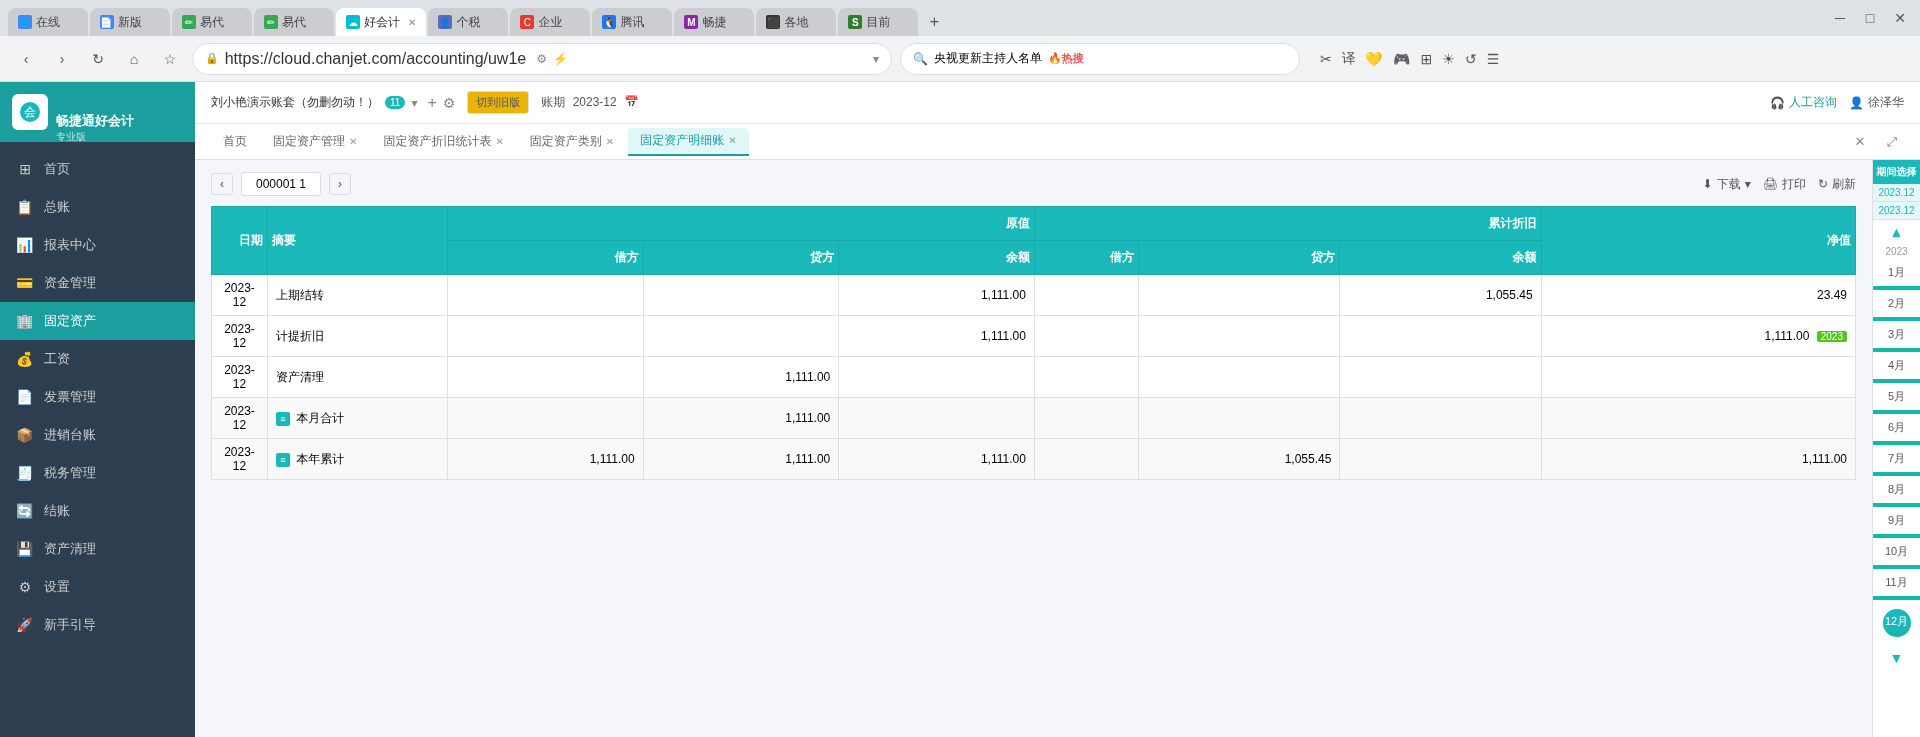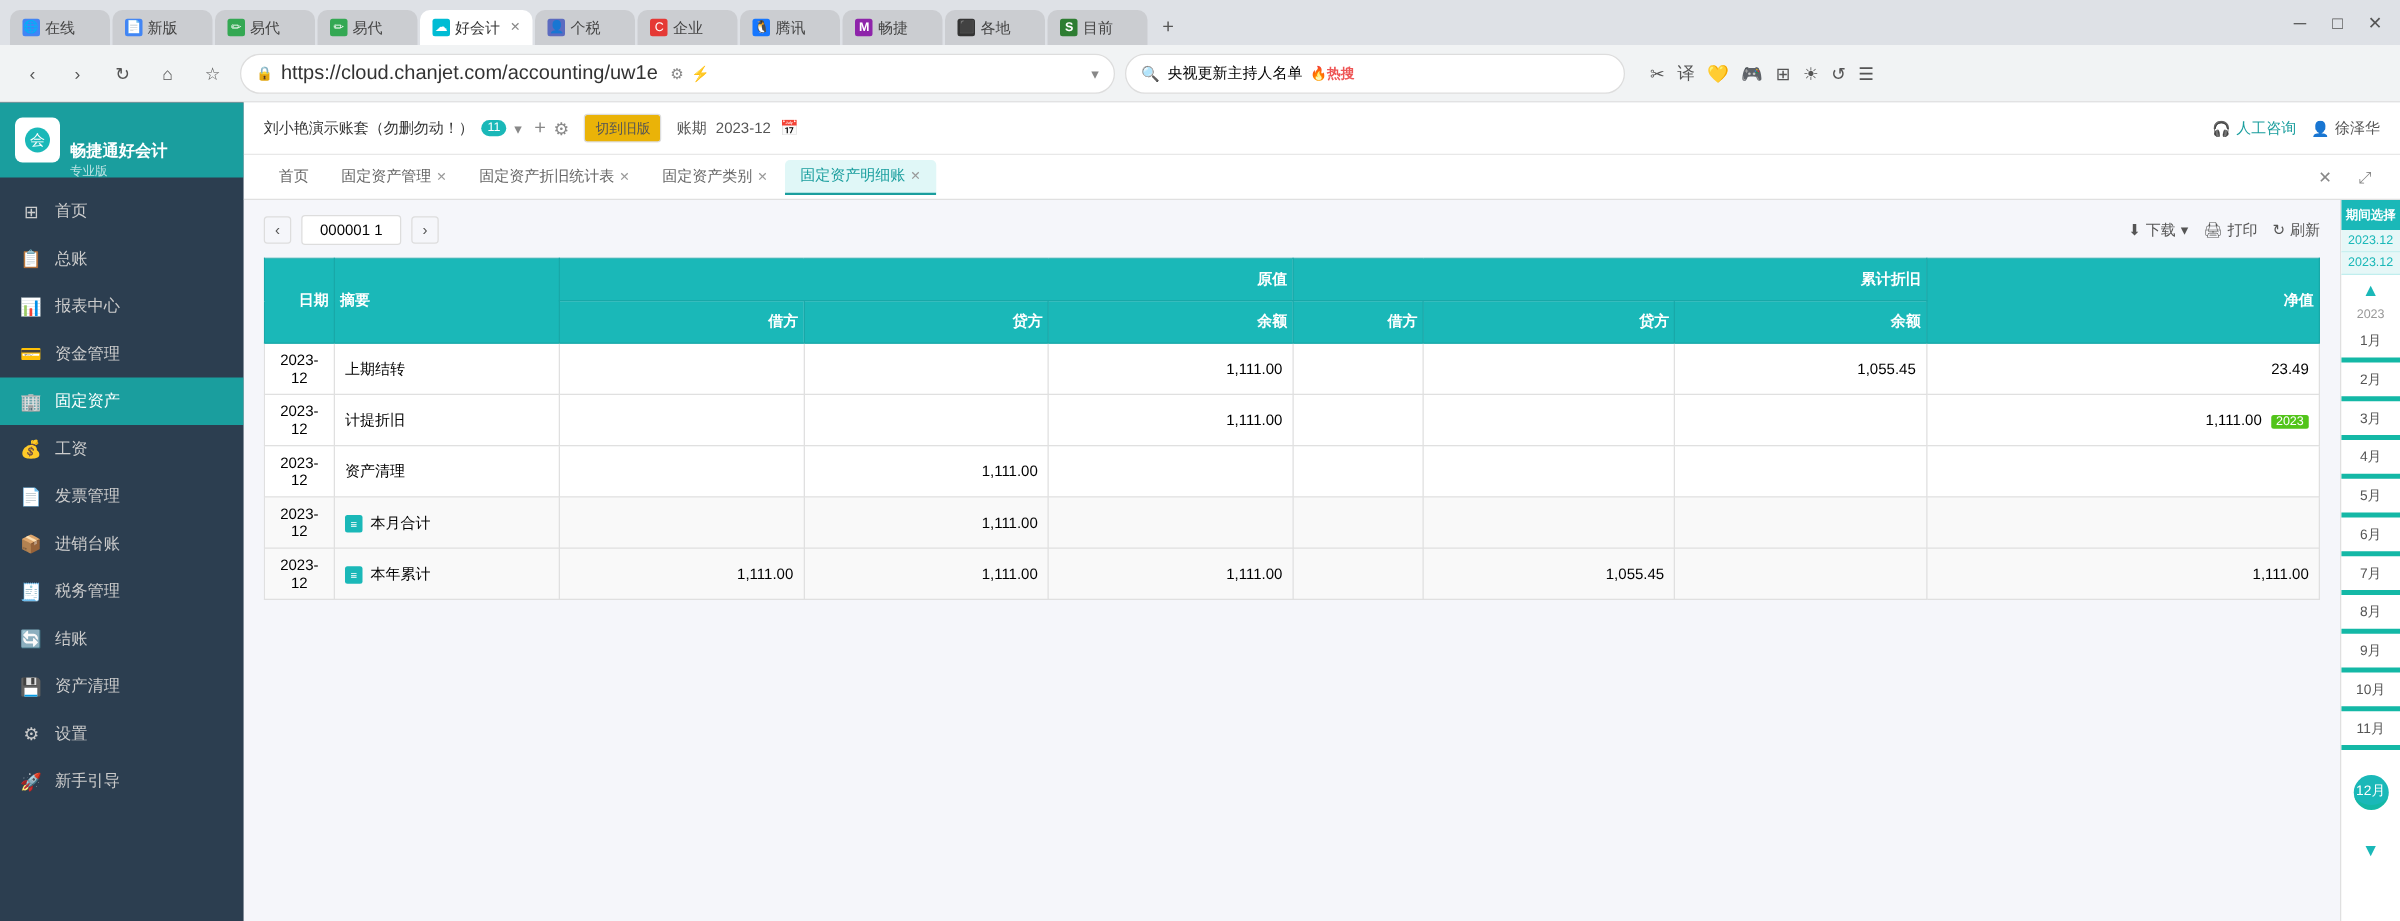--- a/index.html
+++ b/index.html
@@ -77,21 +77,21 @@
     .ledger-table td { text-align: center; padding: 6px 8px; font-size: 12px; border: 1px solid #e0e0e0; background: #fff; }
     .ledger-table .col-date { width: 56px; }
     .ledger-table .col-desc { width: 180px; text-align: left; }
     .ledger-table .col-num { text-align: right; }
     .total-row td { background: #f9f9f9; font-weight: 500; }
     .mini-icon { display: inline-flex; width: 14px; height: 14px; background: #1ab8b8; border-radius: 2px; align-items: center; justify-content: center; color: #fff; font-size: 9px; margin-right: 3px; }
 
     
     .period-panel { width: 48px; background: #fff; border-left: 1px solid #e0e0e0; display: flex; flex-direction: column; overflow-y: auto; }
     .period-month { font-size: 11px; text-align: center; padding: 6px 2px; color: #555; cursor: pointer; border-bottom: 4px solid #14b8a6; }
-    .period-month.active { background: #1ab8b8; color: #fff; border-radius: 50%; width: 28px; height: 28px; display: flex; align-items: center; justify-content: center; margin: 20px auto; }
+    .period-month.active { background: #1ab8b8; color: #fff; border-radius: 50%; width: 28px; height: 28px; display: flex; align-items: center; justify-content: center; margin: 9px auto; }
 
     
     .tab-action-btns { margin-left: auto; display: flex; align-items: center; gap: 8px; }
     .tab-action-btn { width: 24px; height: 24px; display: flex; align-items: center; justify-content: center; cursor: pointer; color: #888; font-size: 13px; }
 
     .badge-green { display: inline-block; background: #52c41a; color: #fff; border-radius: 2px; font-size: 10px; padding: 0 4px; margin-left: 4px; }
     .badge-teal { display: inline-block; background: #1ab8b8; color: #fff; border-radius: 10px; font-size: 10px; padding: 1px 5px; }
   </style>
 </head>
 <body>

